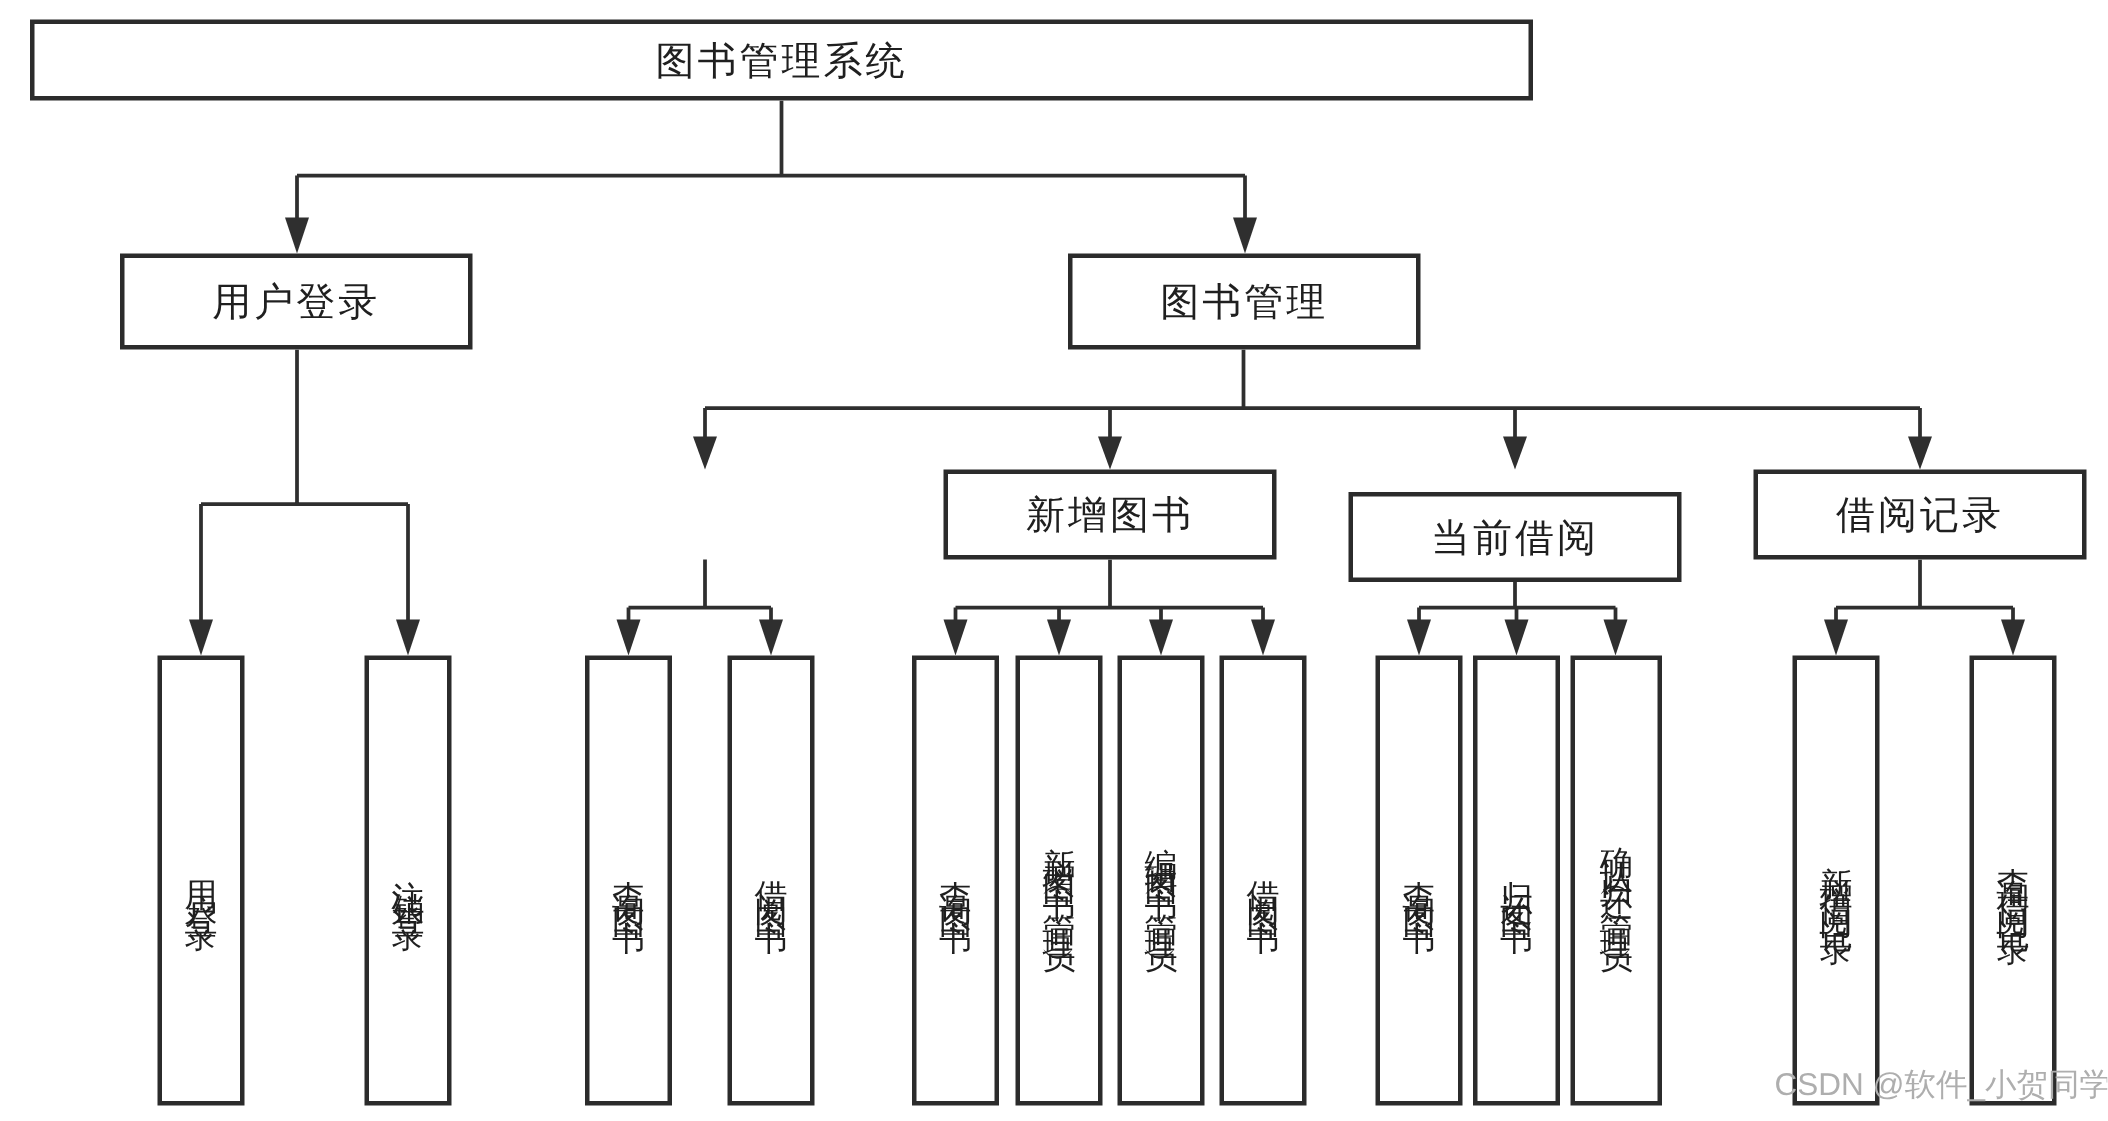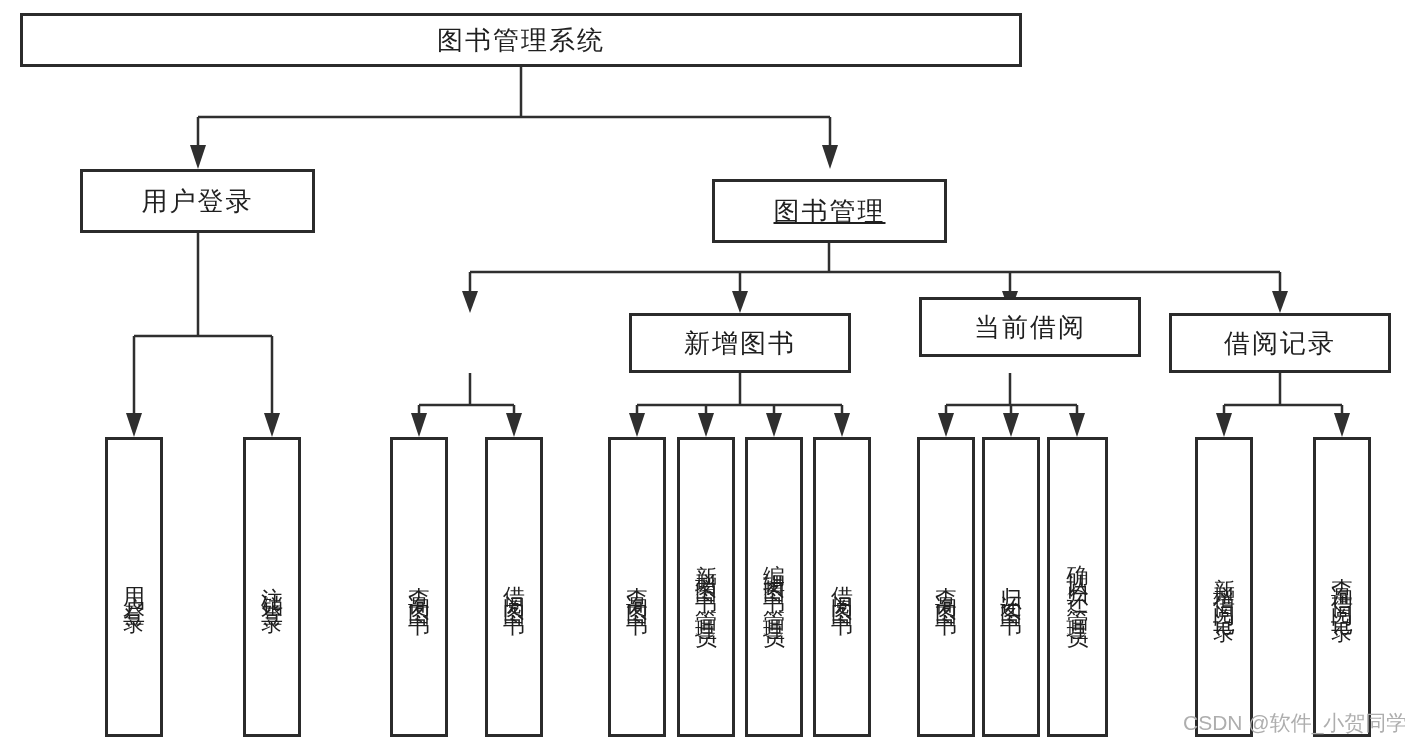--- a/index.html
+++ b/index.html
@@ -95,24 +95,24 @@
       <polygon points="1003,413 1019,413 1011,437"></polygon>
       <polygon points="1069,413 1085,413 1077,437"></polygon>
       <polygon points="1216,413 1232,413 1224,437"></polygon>
       <polygon points="1334,413 1350,413 1342,437"></polygon>
     </g>
   </svg>
 
   <div class="node hbox" style="left:20px; top:13px; width:1002px; height:54px;">图书管理系统</div>
 
   <div class="node hbox" style="left:80px; top:169px; width:235px; height:64px;">用户登录</div>
-  <div class="node hbox" style="left:712px; top:179px; width:235px; height:64px;text-decoration:underline;">图书管理</div>
+  <div class="node hbox" style="left:712px; top:169px; width:235px; height:64px;">图书管理</div>
 
   <div class="node hbox" style="left:629px; top:313px; width:222px; height:60px;">新增图书</div>
-  <div class="node hbox" style="left:899px; top:297px; width:222px; height:60px;margin-left:20px;">当前借阅</div>
+  <div class="node hbox" style="left:899px; top:328px; width:222px; height:60px;">当前借阅</div>
   <div class="node hbox" style="left:1169px; top:313px; width:222px; height:60px;">借阅记录</div>
 
   <div class="node vbox" style="left:105px;">
     <span>用户登录</span>
   </div>
   <div class="node vbox" style="left:243px;">
     <span>注销登录</span>
   </div>
 
   <div class="node vbox" style="left:390px;">

